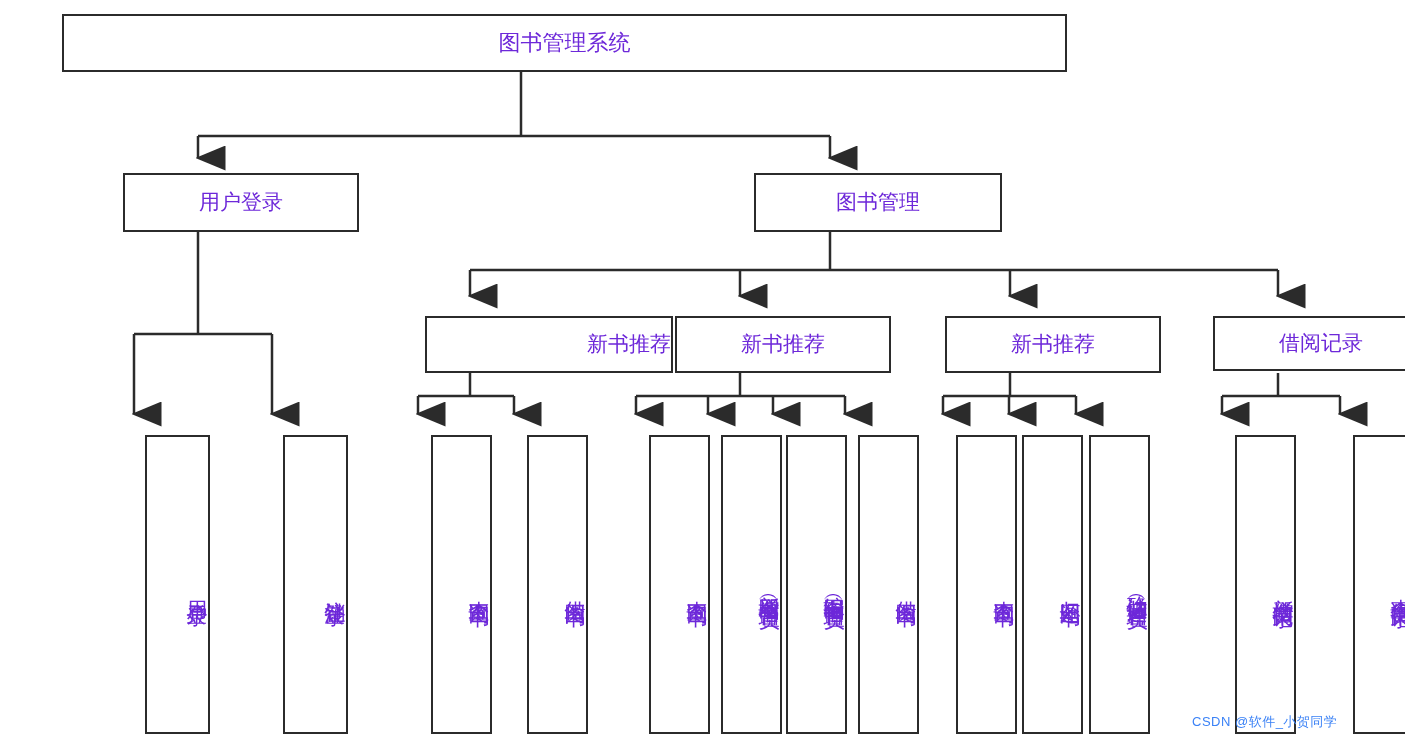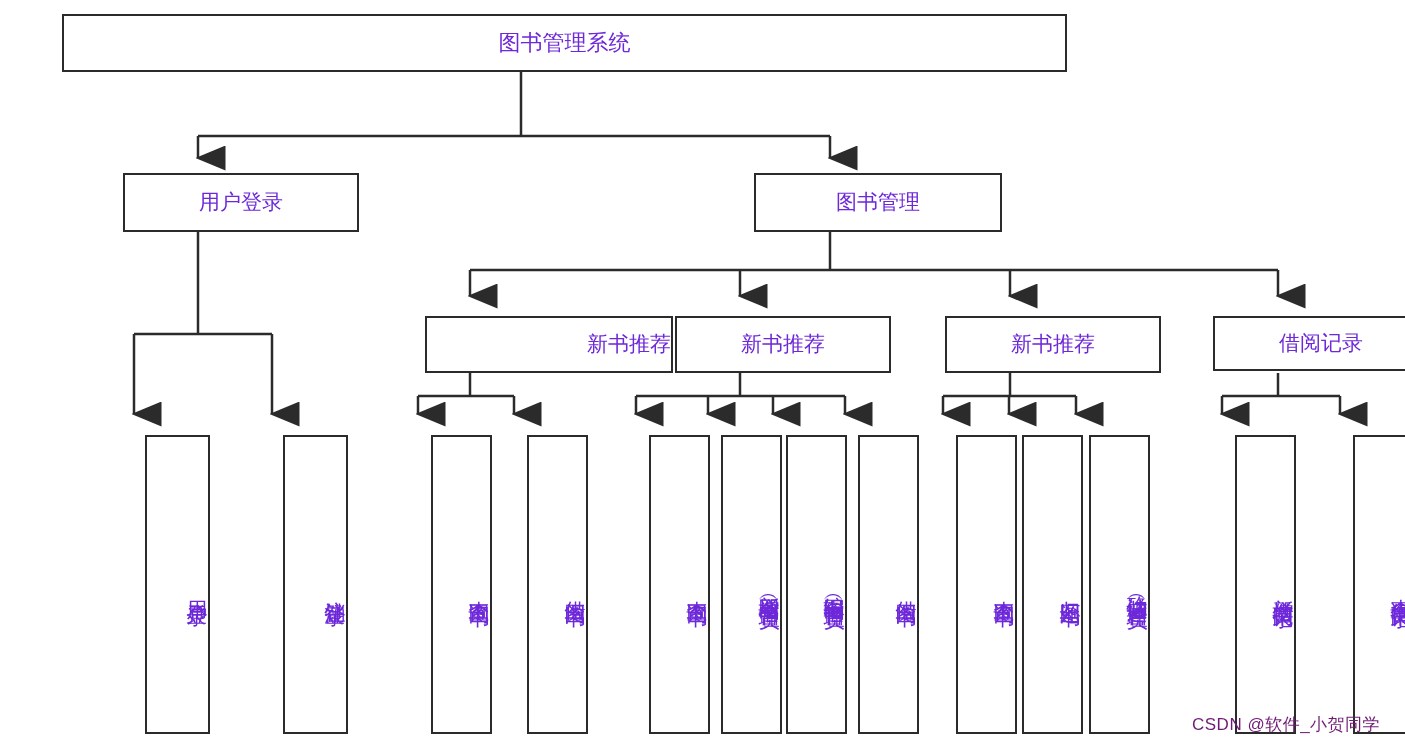--- a/index.html
+++ b/index.html
@@ -56,22 +56,22 @@
   .node.v span {
     writing-mode: vertical-rl;
     text-orientation: upright;
     display: block;
     max-height: 100%;
   }
   .watermark {
     position: absolute;
     left: 1192px;
     top: 713px;
-    font-size: 17px;
-    color: #701a75;
+    font-size: 13px;
+    color: #3b82f6;
     white-space: nowrap;
     letter-spacing: 0.5px;
   }
 </style>
 </head>
 <body>
 
 <div id="canvas">
 
   <svg id="wires" viewBox="0 0 1405 747">

